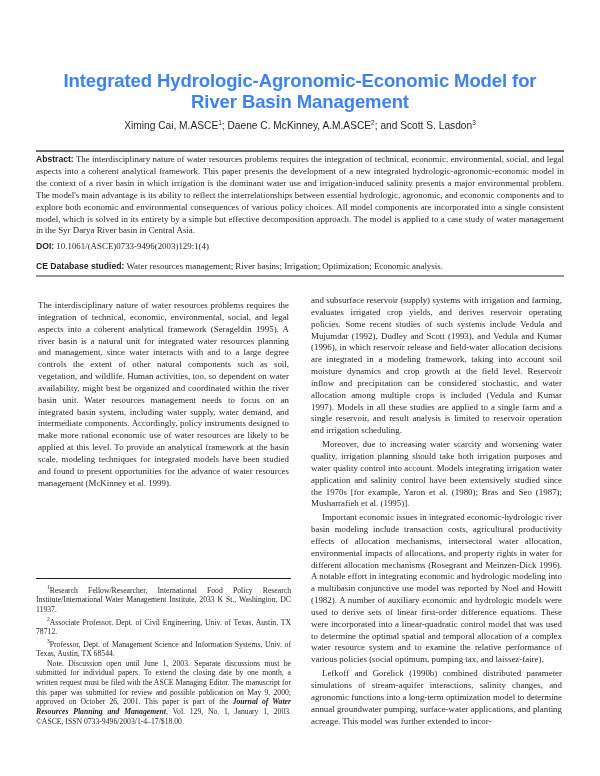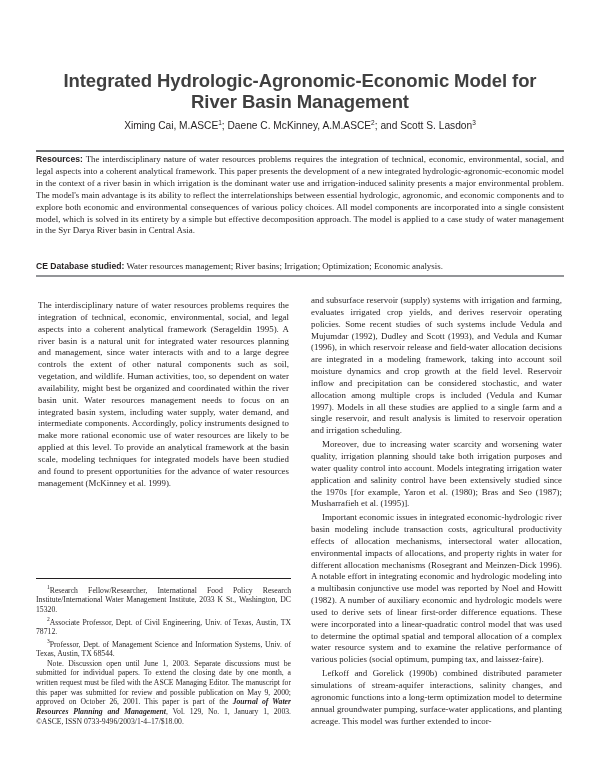--- a/index.html
+++ b/index.html
@@ -1,21 +1,21 @@
 <!DOCTYPE html>
 <html><head>
 <meta charset="utf-8">
 <style>
   html, body { margin: 0; padding: 0; background: #ffffff; }
   body { width: 600px; height: 776px; position: relative; overflow: hidden; color: #231f20; }
   .page { position: absolute; left: 0; top: 0; width: 600px; height: 776px; }
   .title {
     position: absolute; left: 40px; top: 70px; width: 520px;
     font-family: "Liberation Sans", sans-serif; font-weight: bold;
-    font-size: 18.5px; line-height: 21px; text-align: center; color: #404040;
+    font-size: 18.5px; line-height: 21px; text-align: center; color: #3b82f6;
     letter-spacing: -0.1px;
   }
   .authors {
     position: absolute; left: 40px; top: 119px; width: 520px;
     font-family: "Liberation Sans", sans-serif; font-size: 10.2px;
     text-align: center; color: #231f20;
   }
   .authors sup { font-size: 6.5px; }
   .rule-top {
     position: absolute; left: 36px; top: 150px; width: 528px; height: 2px; background: #6d6e71;
@@ -76,40 +76,44 @@
 
   <div class="title">Integrated Hydrologic-Agronomic-Economic Model for River Basin Management</div>
 
   <div class="authors">
     <span>Ximing Cai, M.ASCE</span><sup>1</sup><span>; </span><span>Daene C. McKinney, A.M.ASCE</span><sup>2</sup><span>; and </span><span>Scott S. Lasdon</span><sup>3</sup>
   </div>
 
   <div class="rule-top"></div>
 
   <div class="abstract">
-    <span class="lbl">Resources:</span>
+    <span class="lbl">Abstract:</span>
     <span>The interdisciplinary nature of water resources problems requires the integration of technical, economic, environmental, social, and legal aspects into a coherent analytical framework. This paper presents the development of a new integrated hydrologic-agronomic-economic model in the context of a river basin in which irrigation is the dominant water use and irrigation-induced salinity presents a major environmental problem. The model's main advantage is its ability to reflect the interrelationships between essential hydrologic, agronomic, and economic components and to explore both economic and environmental consequences of various policy choices. All model components are incorporated into a single consistent model, which is solved in its entirety by a simple but effective decomposition approach. The model is applied to a case study of water management in the Syr Darya River basin in Central Asia.</span>
   </div>
 
+  <div class="doi">
+    <span class="lbl">DOI:</span>
+    <span>10.1061/(ASCE)0733-9496(2003)129:1(4)</span>
+  </div>
 
   <div class="keywords">
     <span class="lbl">CE Database studied:</span>
     <span>Water resources management; River basins; Irrigation; Optimization; Economic analysis.</span>
   </div>
 
   <div class="rule-bot"></div>
 
   <div class="col col-left">
     <p>The interdisciplinary nature of water resources problems requires the integration of technical, economic, environmental, social, and legal aspects into a coherent analytical framework (Serageldin 1995). A river basin is a natural unit for integrated water re­sources planning and management, since water interacts with and to a large degree controls the extent of other natural components such as soil, vegetation, and wildlife. Human activities, too, so dependent on water availability, might best be organized and co­ordinated within the river basin unit. Water resources manage­ment needs to focus on an integrated basin system, including water supply, water demand, and intermediate components. Ac­cordingly, policy instruments designed to make more rational eco­nomic use of water resources are likely to be applied at this level. To provide an analytical framework at the basin scale, modeling techniques for integrated models have been studied and found to present opportunities for the advance of water resources manage­ment (McKinney et al. 1999).</p>
   </div>
 
   <div class="fn-rule"></div>
 
   <div class="footnotes">
-    <p><sup>1</sup><span>Research Fellow/Researcher, International Food Policy Research Institute/International Water Management Institute, 2033 K St., Washing­ton, DC 15320.</span></p>
+    <p><sup>1</sup><span>Research Fellow/Researcher, International Food Policy Research Institute/International Water Management Institute, 2033 K St., Washing­ton, DC 11937.</span></p>
     <p><sup>2</sup><span>Associate Professor, Dept. of Civil Engineering, Univ. of Texas, Austin, TX 78712.</span></p>
     <p><sup>3</sup><span>Professor, Dept. of Management Science and Information Systems, Univ. of Texas, Austin, TX 68544.</span></p>
     <p><span>Note. Discussion open until June 1, 2003. Separate discussions must be submitted for individual papers. To extend the closing date by one month, a written request must be filed with the ASCE Managing Editor. The manuscript for this paper was submitted for review and possible publication on May 9, 2000; approved on October 26, 2001. This paper is part of the </span><span class="jname">Journal of Water Resources Planning and Management</span><span>, Vol. 129, No. 1, January 1, 2003. ©ASCE, ISSN 0733-9496/2003/1-4–17/$18.00.</span></p>
   </div>
 
   <div class="col col-right">
     <p>and subsurface reservoir (supply) systems with irrigation and farming, evaluates irrigated crop yields, and derives reservoir op­erating policies. Some recent studies of such systems include Vedula and Mujumdar (1992), Dudley and Scott (1993), and Vedula and Kumar (1996), in which reservoir release and field-water allocation decisions are integrated in a modeling frame­work, taking into account soil moisture dynamics and crop growth at the field level. Reservoir inflow and precipitation can be considered stochastic, and water allocation among multiple crops is included (Vedula and Kumar 1997). Models in all these studies are applied to a single farm and a single reservoir, and result analysis is limited to reservoir operation and irrigation schedul­ing.</p>
     <p class="indent">Moreover, due to increasing water scarcity and worsening water quality, irrigation planning should take both irrigation pur­poses and water quality control into account. Models integrating irrigation water application and salinity control have been exten­sively studied since the 1970s [for example, Yaron et al. (1980); Bras and Seo (1987); Musharrafieh et al. (1995)].</p>
     <p class="indent">Important economic issues in integrated economic-hydrologic river basin modeling include transaction costs, agricultural pro­ductivity effects of allocation mechanisms, intersectoral water al­location, environmental impacts of allocations, and property rights in water for different allocation mechanisms (Rosegrant and Meinzen-Dick 1996). A notable effort in integrating eco­nomic and hydrologic modeling into a multibasin conjunctive use model was reported by Noel and Howitt (1982). A number of auxiliary economic and hydrologic models were used to derive sets of linear first-order difference equations. These were incor­porated into a linear-quadratic control model that was used to determine the optimal spatial and temporal allocation of a com­plex water resource system and to examine the relative perfor­mance of various policies (social optimum, pumping tax, and laissez-faire).</p>
     <p class="indent">Lefkoff and Gorelick (1990b) combined distributed parameter simulations of stream-aquifer interactions, salinity changes, and agronomic functions into a long-term optimization model to de­termine annual groundwater pumping, surface-water applications, and planting acreage. This model was further extended to incor-</p>

